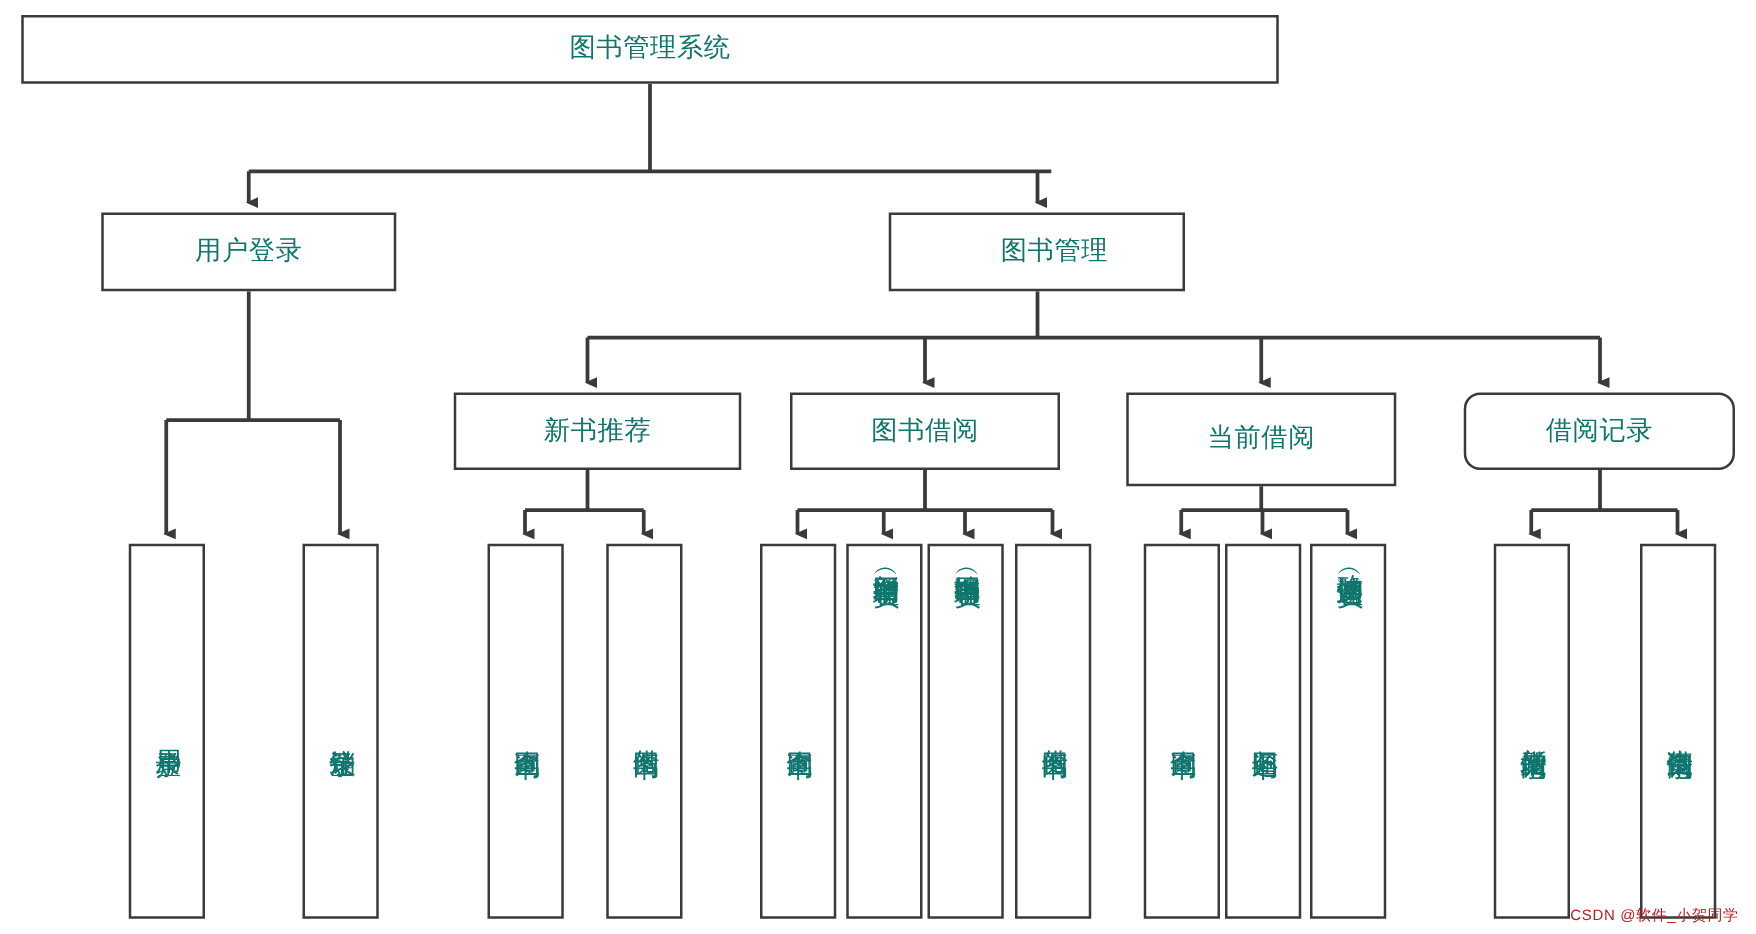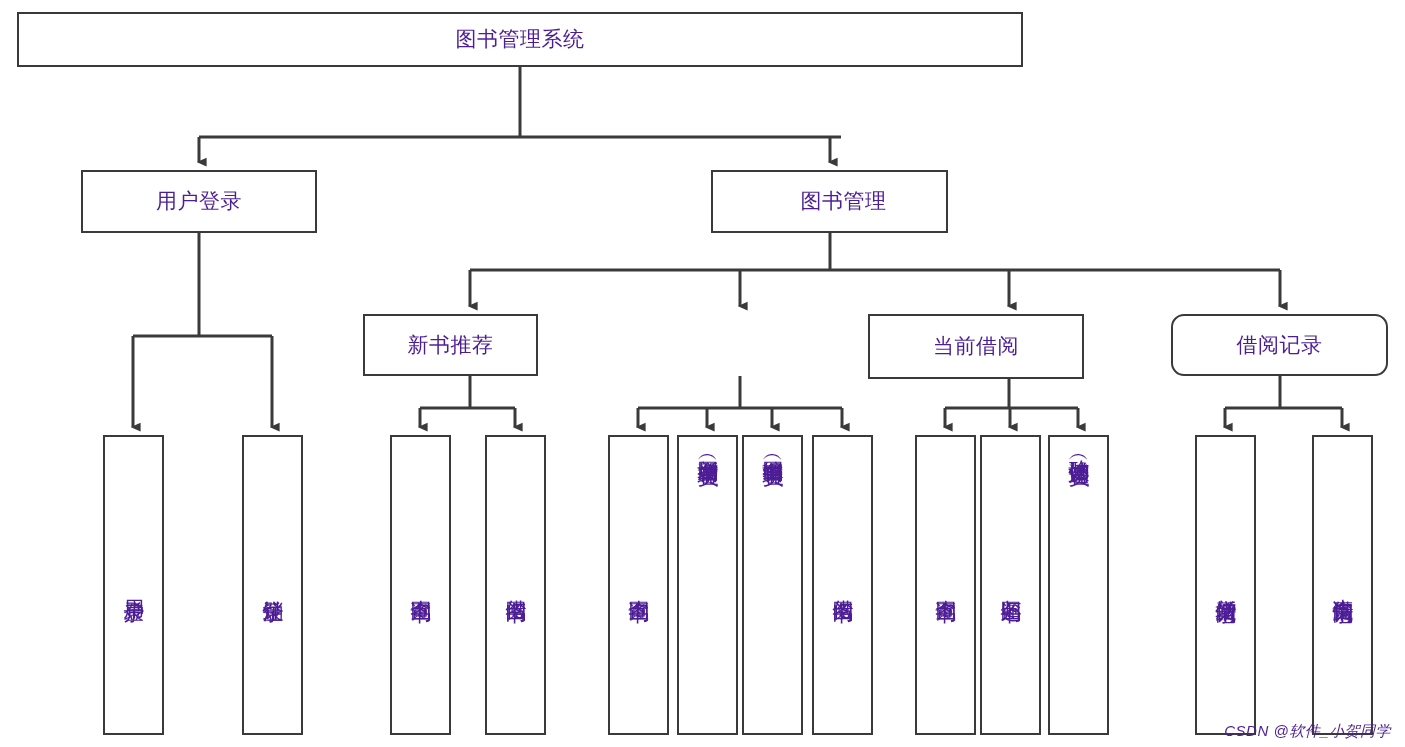--- a/index.html
+++ b/index.html
@@ -24,21 +24,21 @@
     height: 747px;
   }
   .node {
     position: absolute;
     box-sizing: border-box;
     border: 2.5px solid #3a3a3a;
     background: #ffffff;
     display: flex;
     align-items: center;
     justify-content: center;
-    color: #4c1d95;
+    color: #0f766e;
   }
   .node .label {
     font-size: 21px;
     line-height: 1.15;
     letter-spacing: 0.5px;
     white-space: nowrap;
   }
   .node.root .label { font-size: 21px; }
   .node.leaf {
     align-items: flex-start;
@@ -54,26 +54,25 @@
     text-align: left;
   }
   .node.leaf.mid {
     align-items: center;
     padding-top: 0;
   }
   #watermark {
     position: absolute;
     right: 14px;
     bottom: 6px;
-    font-size: 15px;
-    color: #4c1d95;
+    font-size: 12px;
+    color: #b91c1c;
     letter-spacing: 0.5px;
     white-space: nowrap;
     pointer-events: none;
-    font-style: italic;
   }
 </style>
 </head>
 <body>
 
 <div id="canvas">
 
   <svg id="edges" viewBox="0 0 1405 747" xmlns="http://www.w3.org/2000/svg">
     <defs>
       <marker id="arrow" markerWidth="10" markerHeight="10" refX="4.6" refY="7.6" orient="auto" markerUnits="userSpaceOnUse">
@@ -128,24 +127,27 @@
     <span class="label">图书管理系统</span>
   </div>
 
   <div class="node" style="left:81px; top:170px; width:236px; height:63px;">
     <span class="label">用户登录</span>
   </div>
   <div class="node" style="left:711px; top:170px; width:237px; height:63px;padding-left:28px;">
     <span class="label">图书管理</span>
   </div>
 
-  <div class="node" style="left:363px; top:314px; width:175px; height:62px;">
+  <div class="node" style="left:363px; top:314px; width:230px; height:62px;">
     <span class="label">新书推荐</span>
   </div>
-  <div class="node" style="left:868px; top:314px; width:216px; height:65px;align-items:center;">
+  <div class="node" style="left:632px; top:314px; width:216px; height:62px;">
+    <span class="label">图书借阅</span>
+  </div>
+  <div class="node" style="left:901px; top:314px; width:216px; height:75px;align-items:center;">
     <span class="label">当前借阅</span>
   </div>
   <div class="node" style="left:1171px; top:314px; width:217px; height:62px;border-radius:13px;">
     <span class="label">借阅记录</span>
   </div>
 
   <div class="node leaf mid" style="left:103px; top:435px; width:61px; height:300px;">
     <span class="label">用户登录</span>
   </div>
   <div class="node leaf mid" style="left:242px; top:435px; width:61px; height:300px;">

